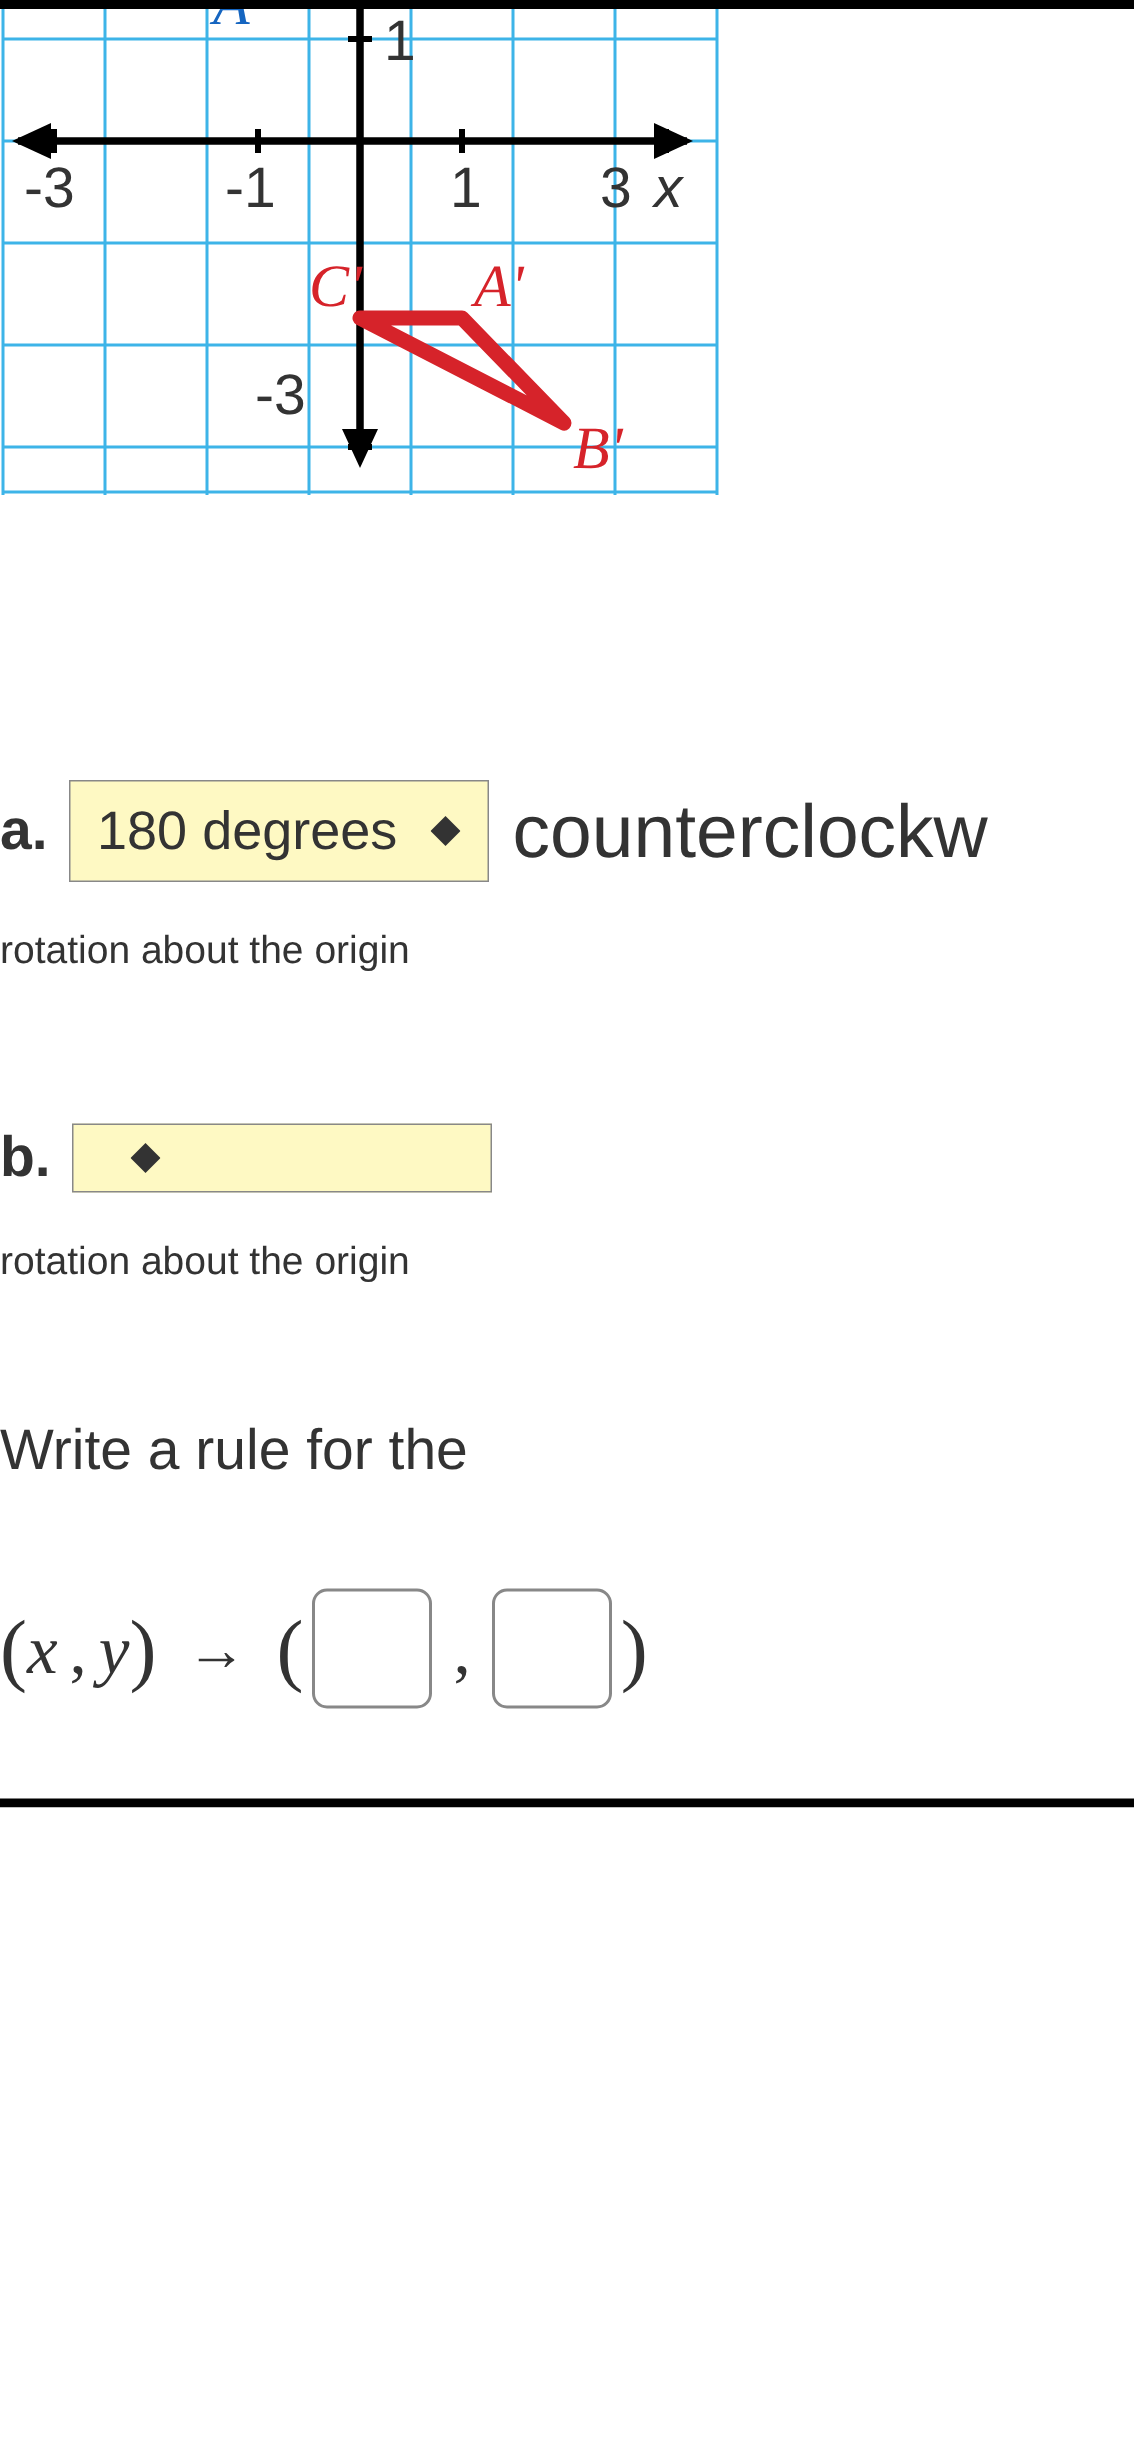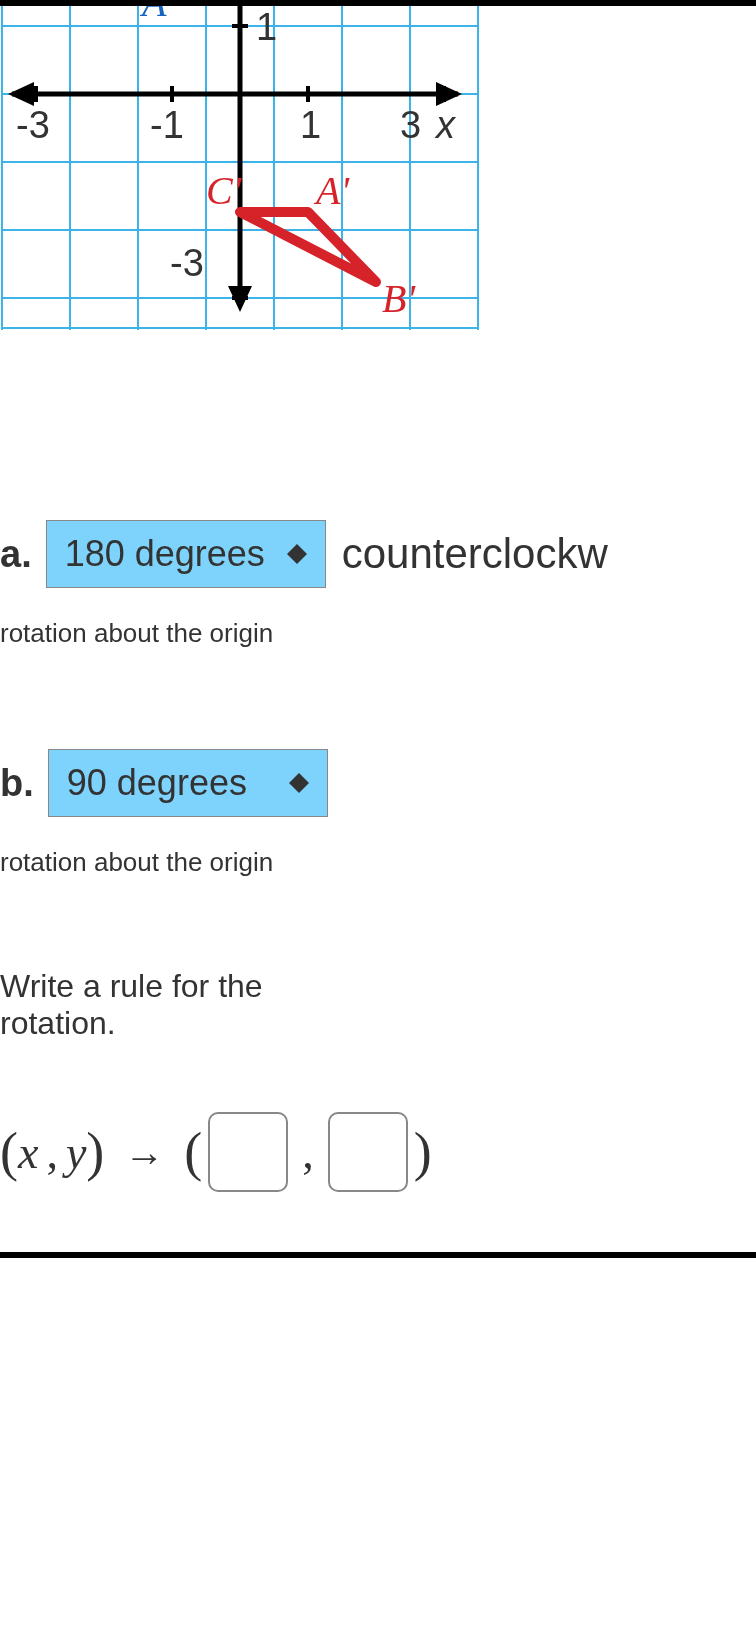--- a/index.html
+++ b/index.html
@@ -44,41 +44,41 @@
   }
   .select-box {
     border: 1px solid #888;
     padding: 12px 18px;
     display: inline-flex;
     align-items: center;
     font-size: 36px;
     color: #333;
     min-width: 280px;
     justify-content: space-between;
-    background: #7dd3fc;
+    background: #fef9c3;
   }
   .select-box .caret {
     display: inline-flex;
     flex-direction: column;
     margin-left: 20px;
     line-height: 0;
   }
   .caret svg { display: block; }
   .after-text {
     margin-left: 16px;
-    font-size: 42px;
+    font-size: 50px;
   }
   .plain-line {
     font-size: 26px;
     margin-top: 30px;
     margin-bottom: 0;
   }
   .rule-section {
     margin-top: 90px;
-    font-size: 32px;
+    font-size: 38px;
   }
   .rule-eq {
     margin-top: 70px;
     display: flex;
     align-items: center;
     font-family: 'Times New Roman', Times, serif;
     font-size: 46px;
   }
   .paren { font-size: 54px; font-family: 'Times New Roman', serif; }
   .var { font-style: italic; }
@@ -191,36 +191,34 @@
           </svg>
       </span>
     </span>
     <span class="after-text">counterclockw</span>
   </div>
   <div class="plain-line">rotation about the origin</div>
 
   <div class="row" style="margin-top:100px">
     <span class="label-bold">b.</span>
     <span class="select-box">
-      <span>90 degrees</span>
       <span class="caret">
         <svg width="20" height="10">
             <polygon points="10,0 0,10 20,10" fill="#333"></polygon>
           </svg>
         <svg width="20" height="10">
             <polygon points="0,0 20,0 10,10" fill="#333"></polygon>
           </svg>
       </span>
     </span>
   </div>
   <div class="plain-line">rotation about the origin</div>
 
   <div class="rule-section">
     <div>Write a rule for the</div>
-    <div>rotation.</div>
   </div>
 
   <div class="rule-eq">
     <span class="paren">(</span>
     <span class="var">x</span>
     <span class="comma">,</span>
     <span class="var">y</span>
     <span class="paren">)</span>
     <span class="arrow">→</span>
     <span class="paren">(</span>

